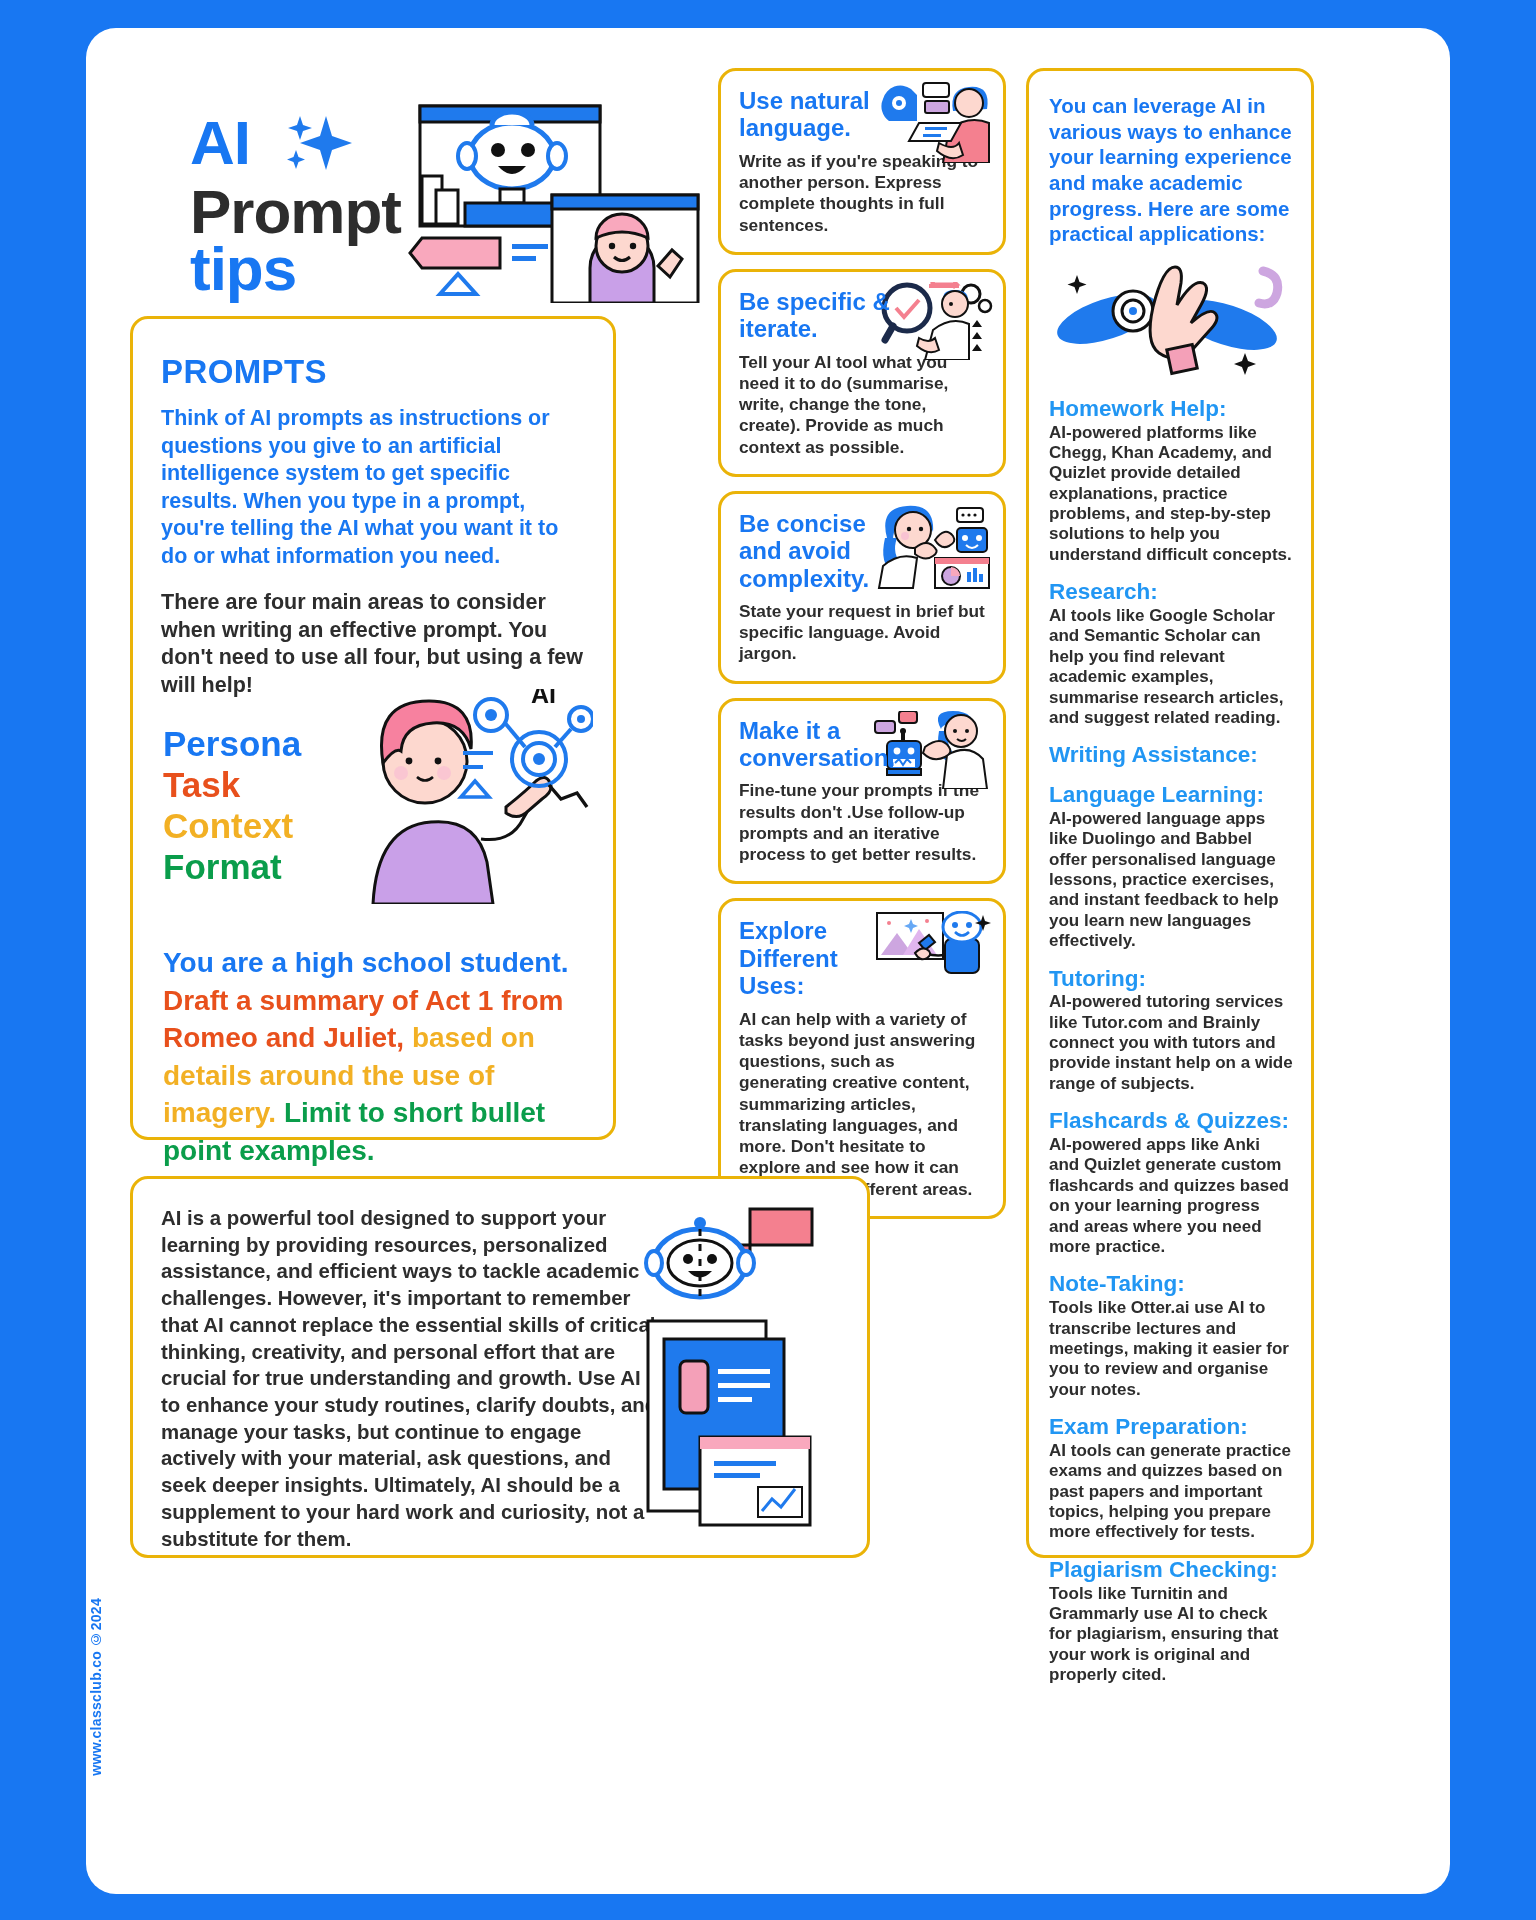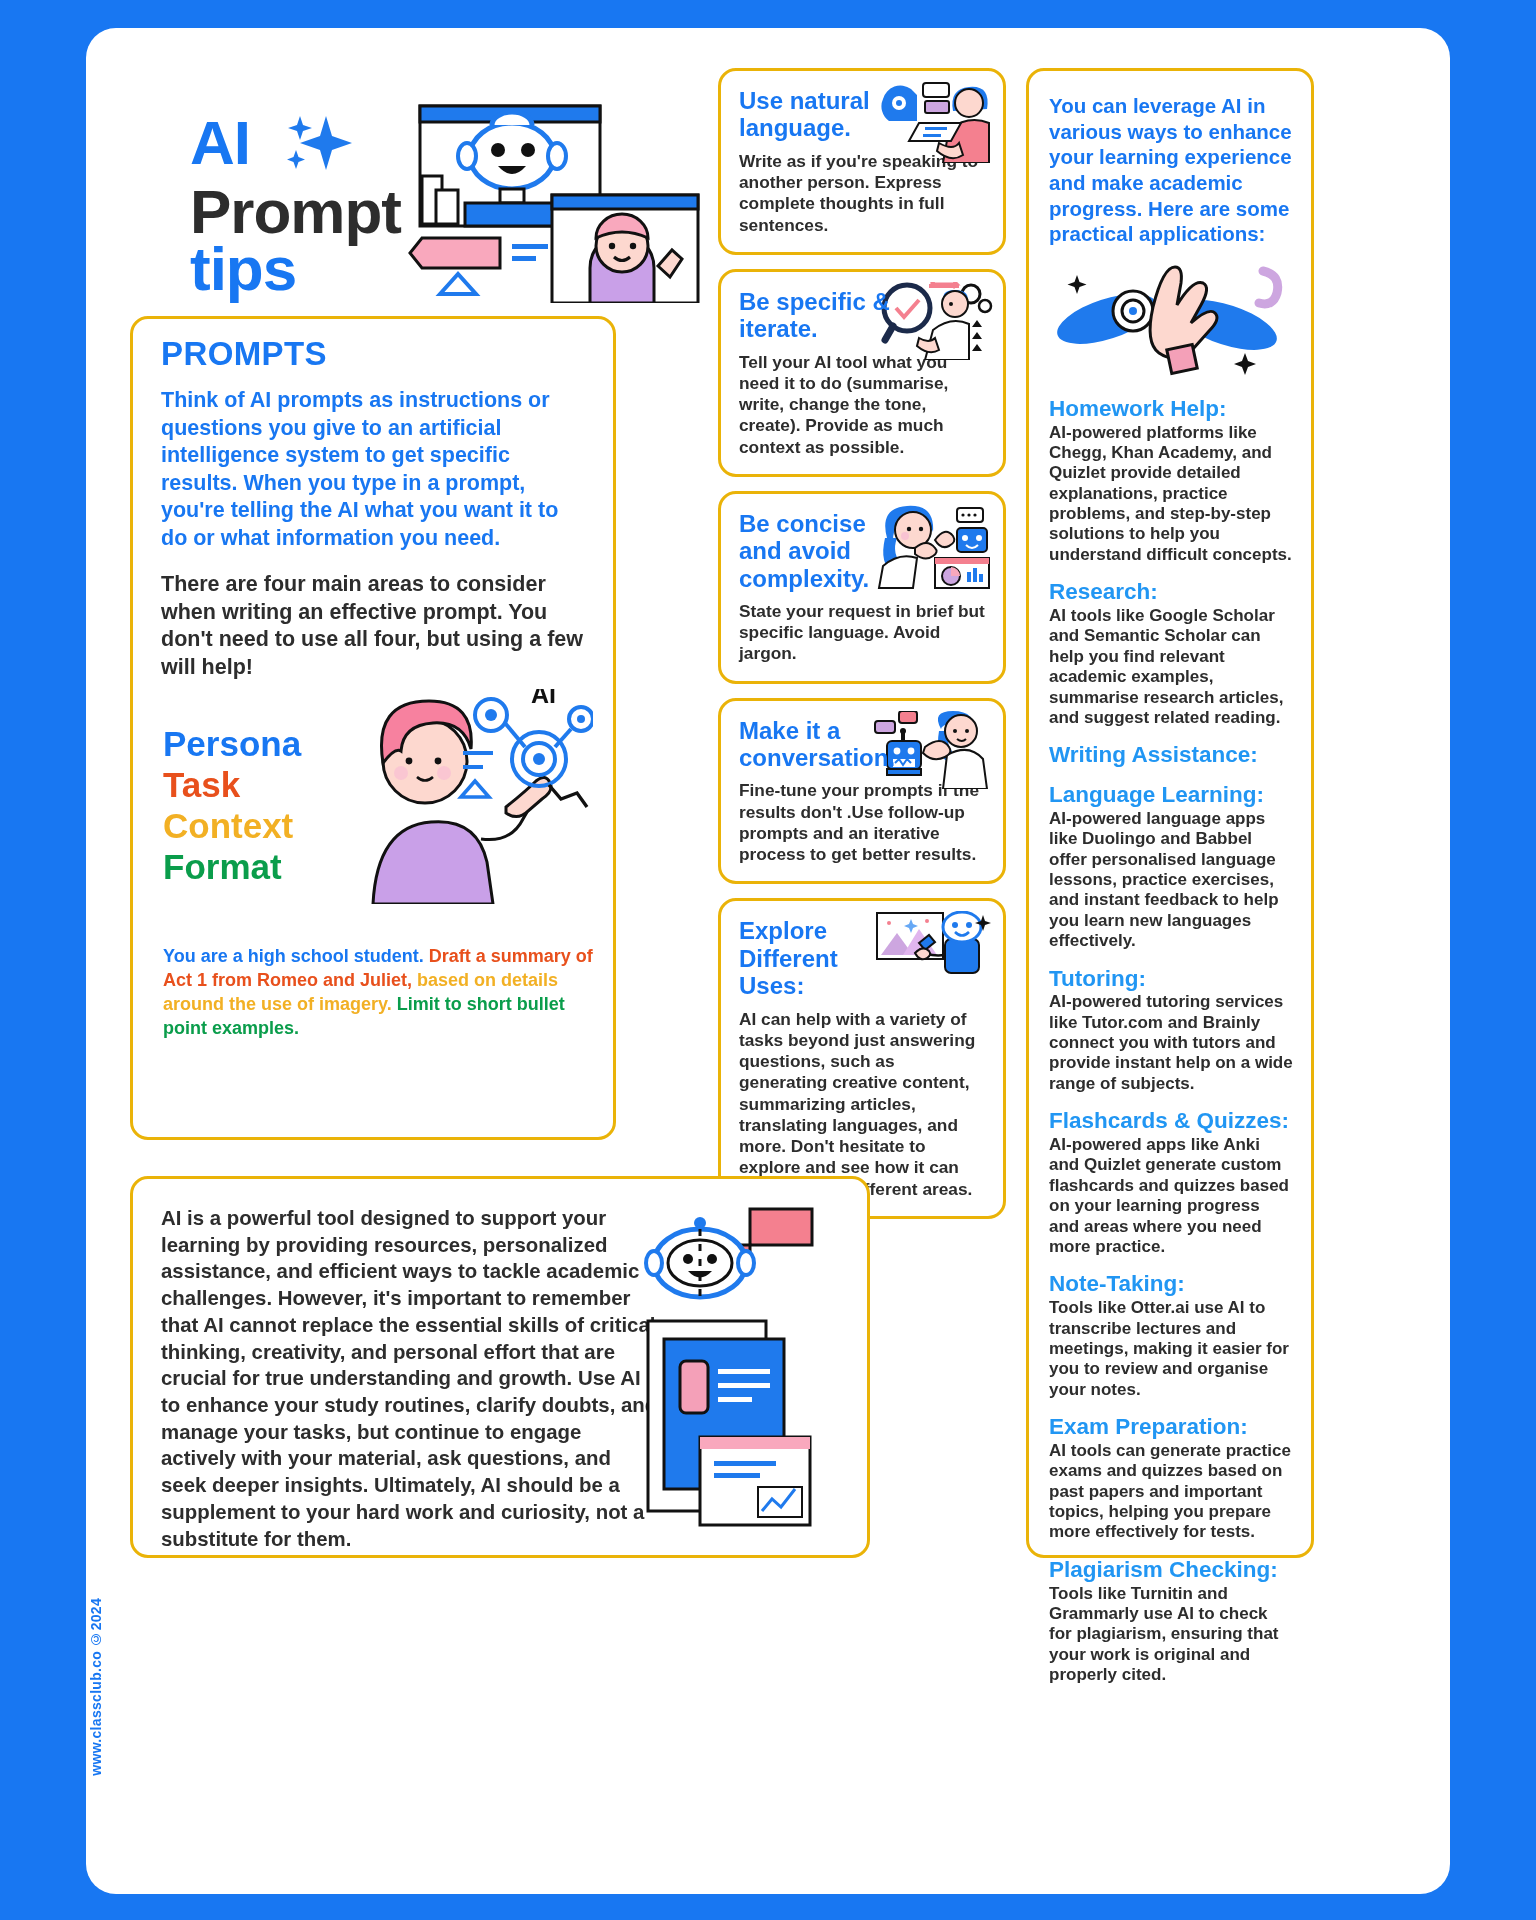--- a/index.html
+++ b/index.html
@@ -50,21 +50,21 @@
     background: #ffffff;
   }
 
   
   .prompts-card {
     position: absolute;
     left: 44px;
     top: 288px;
     width: 486px;
     height: 824px;
-    padding: 16px 30px 0 28px;
+    padding: 34px 30px 0 28px;
   }
   .prompts-title {
     color: #1877f2;
     font-size: 33px;
     font-weight: 700;
     letter-spacing: 0.4px;
     margin-bottom: 14px;
   }
   .prompts-lead {
     color: #1877f2;
@@ -93,21 +93,21 @@
   .p-context { color: #f2b024; }
   .p-format  { color: #0a9d4b; }
 
   .persona-art { position: absolute; left: 210px; top: 370px; }
 
   .example {
     position: absolute;
     left: 30px;
     top: 625px;
     width: 430px;
-    font-size: 18px;
+    font-size: 28px;
     font-weight: 700;
     line-height: 1.34;
   }
   .e-persona { color: #1877f2; }
   .e-task    { color: #e8501c; }
   .e-context { color: #f2b024; }
   .e-format  { color: #0a9d4b; }
 
   
   .summary-card {

